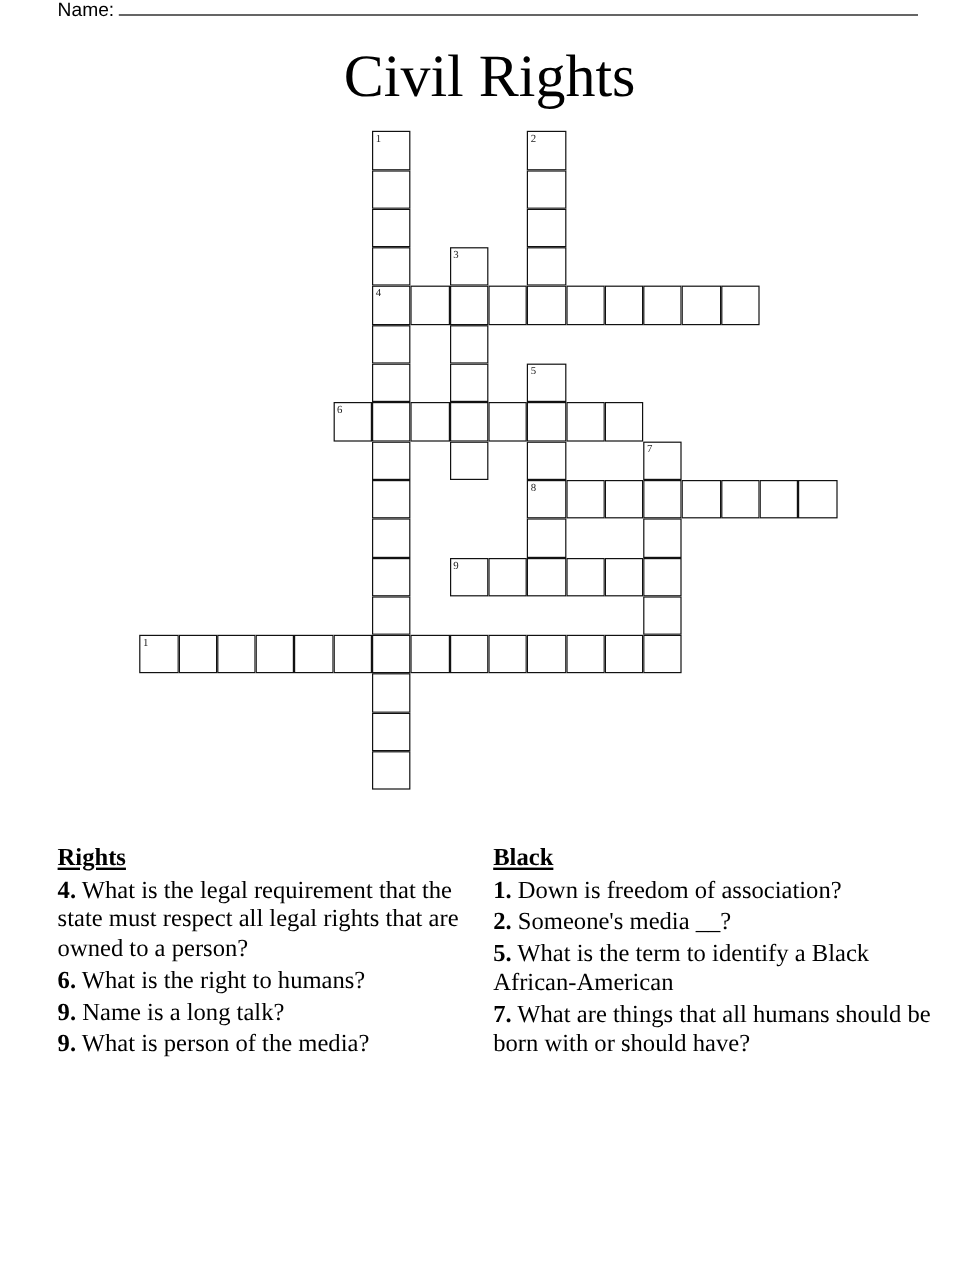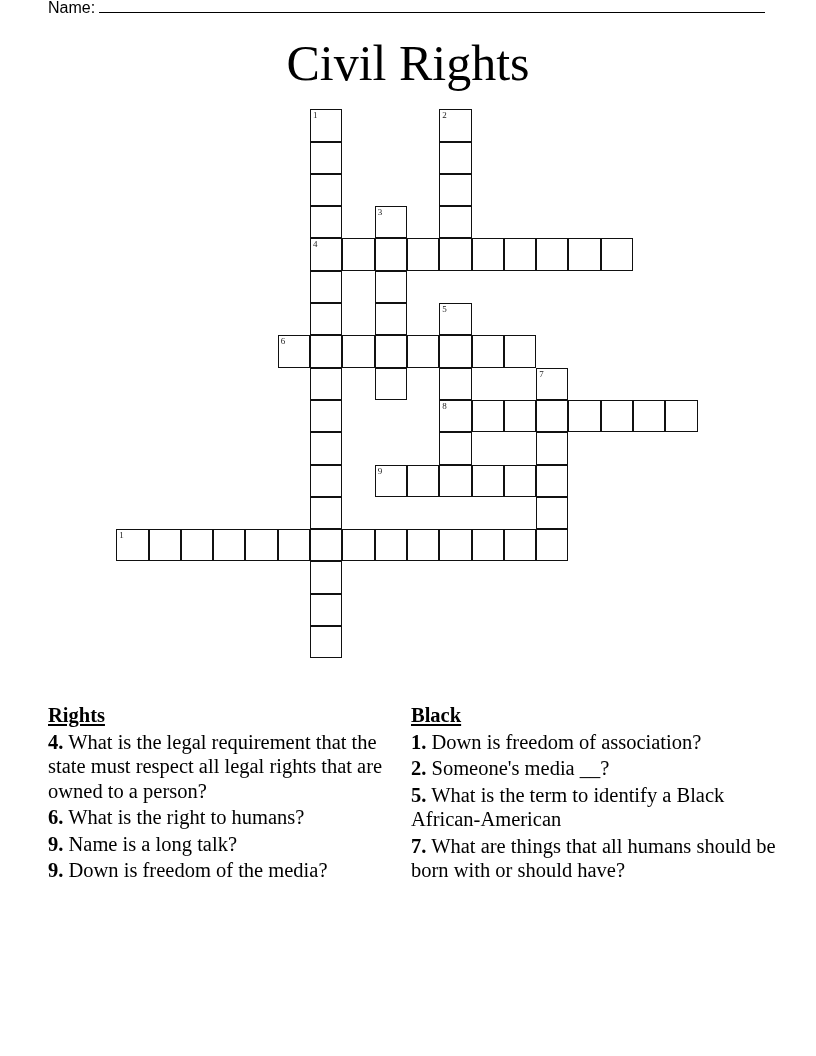--- a/index.html
+++ b/index.html
@@ -121,21 +121,21 @@
     <div class="cell" style="left: 440px; top: 529.9px;"></div>
     <div class="cell" style="left: 472.3px; top: 529.9px;"></div>
     <div class="cell" style="left: 504.6px; top: 529.9px;"></div>
   </div>
 
 <div class="clues across">
   <h3>Rights</h3>
   <div class="clue"><b>4.</b><span> What is the legal requirement that the state must respect all legal rights that are owned to a person?</span></div>
   <div class="clue"><b>6.</b><span> What is the right to humans?</span></div>
   <div class="clue"><b>9.</b><span> Name is a long talk?</span></div>
-  <div class="clue"><b>9.</b><span> Down is freedom of the media?</span></div>
+  <div class="clue"><b>9.</b><span> What is person of the media?</span></div>
 </div>
 
 <div class="clues down">
   <h3>Black</h3>
   <div class="clue"><b>1.</b><span> Down is freedom of association?</span></div>
   <div class="clue"><b>2.</b><span> Someone's media __?</span></div>
   <div class="clue"><b>5.</b><span> What is the term to identify a Black African-American</span></div>
   <div class="clue"><b>7.</b><span> What are things that all humans should be born with or should have?</span></div>
 </div>
 

